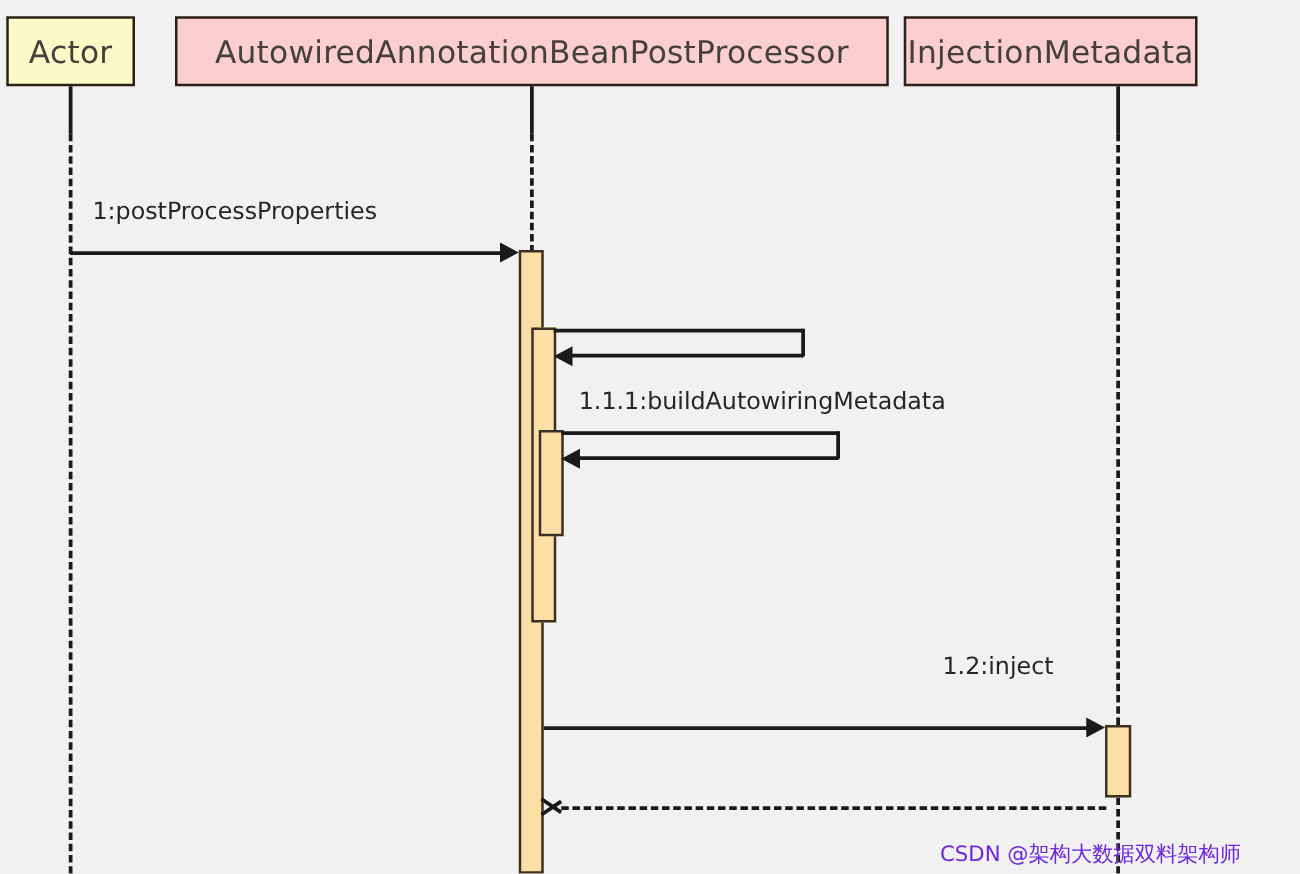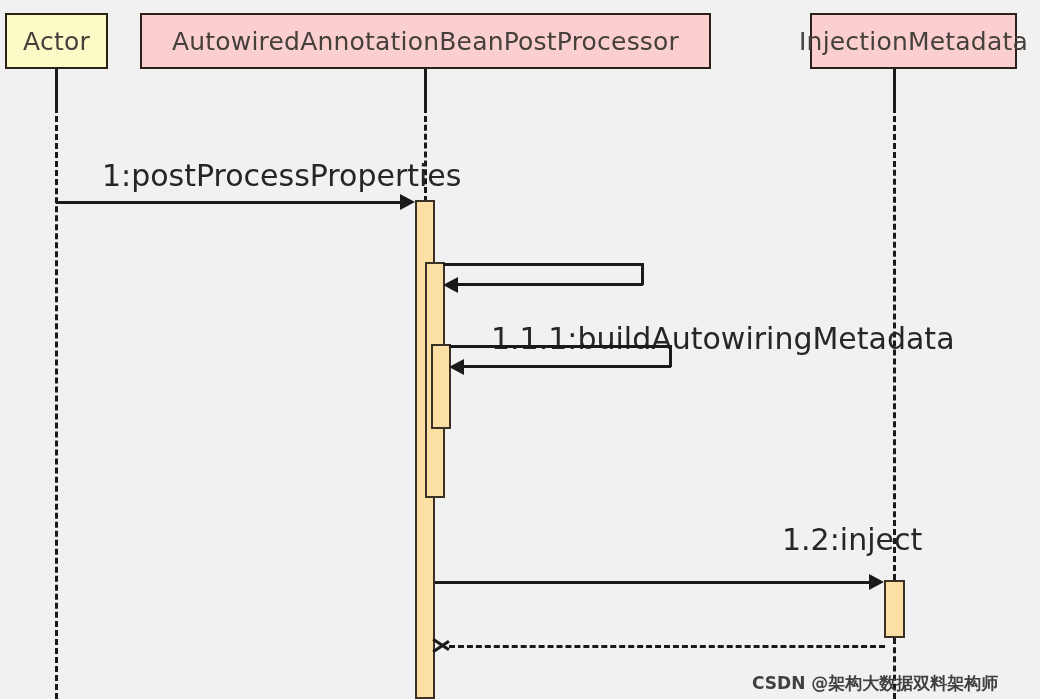--- a/index.html
+++ b/index.html
@@ -90,47 +90,45 @@
     transform-origin: left top;
   }
   .arrow-left-open::after {
     bottom: 2px;
     transform: rotate(-34deg);
     transform-origin: left bottom;
   }
   .msg-label {
     position: absolute;
     color: #262626;
-    font-size: 30px;
+    font-size: 19px;
     white-space: nowrap;
-    margin-left: 28px;
   }
   .watermark {
     position: absolute;
-    color: #404040;
+    color: #6d28d9;
     font-size: 17px;
     white-space: nowrap;
     font-family: "DejaVu Sans", sans-serif;
-    font-weight: bold;
   }
 </style>
 </head>
 <body>
 
 <div id="diagram-root">
 
   <div class="participant-box actor-kind" style="left:5px; top:13px; width:103px; height:56px;">
     <span>Actor</span>
   </div>
 
   <div class="participant-box class-kind" style="left:140px; top:13px; width:571px; height:56px;">
     <span>AutowiredAnnotationBeanPostProcessor</span>
   </div>
 
-  <div class="participant-box class-kind" style="left:810px; top:13px; width:207px; height:56px;">
+  <div class="participant-box class-kind" style="left:723px; top:13px; width:235px; height:56px;">
     <span>InjectionMetadata</span>
   </div>
 
   <div class="lifeline-stub" style="left:55px; top:69px; height:38px;"></div>
   <div class="lifeline" style="left:55px; top:107px; height:592px;"></div>
 
   <div class="lifeline-stub" style="left:424px; top:69px; height:38px;"></div>
   <div class="lifeline" style="left:424px; top:107px; height:95px;"></div>
 
   <div class="lifeline-stub" style="left:893px; top:69px; height:38px;"></div>
@@ -151,21 +149,21 @@
 
 
   <div class="msg-line" style="left:443px; top:263px; width:200px;"></div>
 
   <div class="v-line" style="left:641px; top:263px; height:22px;"></div>
 
   <div class="msg-line" style="left:455px; top:283px; width:188px;"></div>
 
   <div class="arrow-right" style="left:443px; top:277px; transform: rotate(180deg);"></div>
 
-  <div class="msg-label" style="left:463px; top:321px;">1.1.1:buildAutowiringMetadata</div>
+  <div class="msg-label" style="left:463px; top:310px;">1.1.1:buildAutowiringMetadata</div>
   <div class="msg-line" style="left:449px; top:345px; width:222px;"></div>
   <div class="v-line" style="left:669px; top:345px; height:22px;"></div>
   <div class="msg-line" style="left:461px; top:365px; width:210px;"></div>
   <div class="arrow-right" style="left:449px; top:359px; transform: rotate(180deg);"></div>
 
   <div class="msg-label" style="left:754px; top:522px;">1.2:inject</div>
   <div class="msg-line" style="left:435px; top:581px; width:435px;"></div>
   <div class="arrow-right" style="left:869px; top:574px;"></div>
 
   <div class="msg-line dashed" style="left:449px; top:645px; width:436px;"></div>

